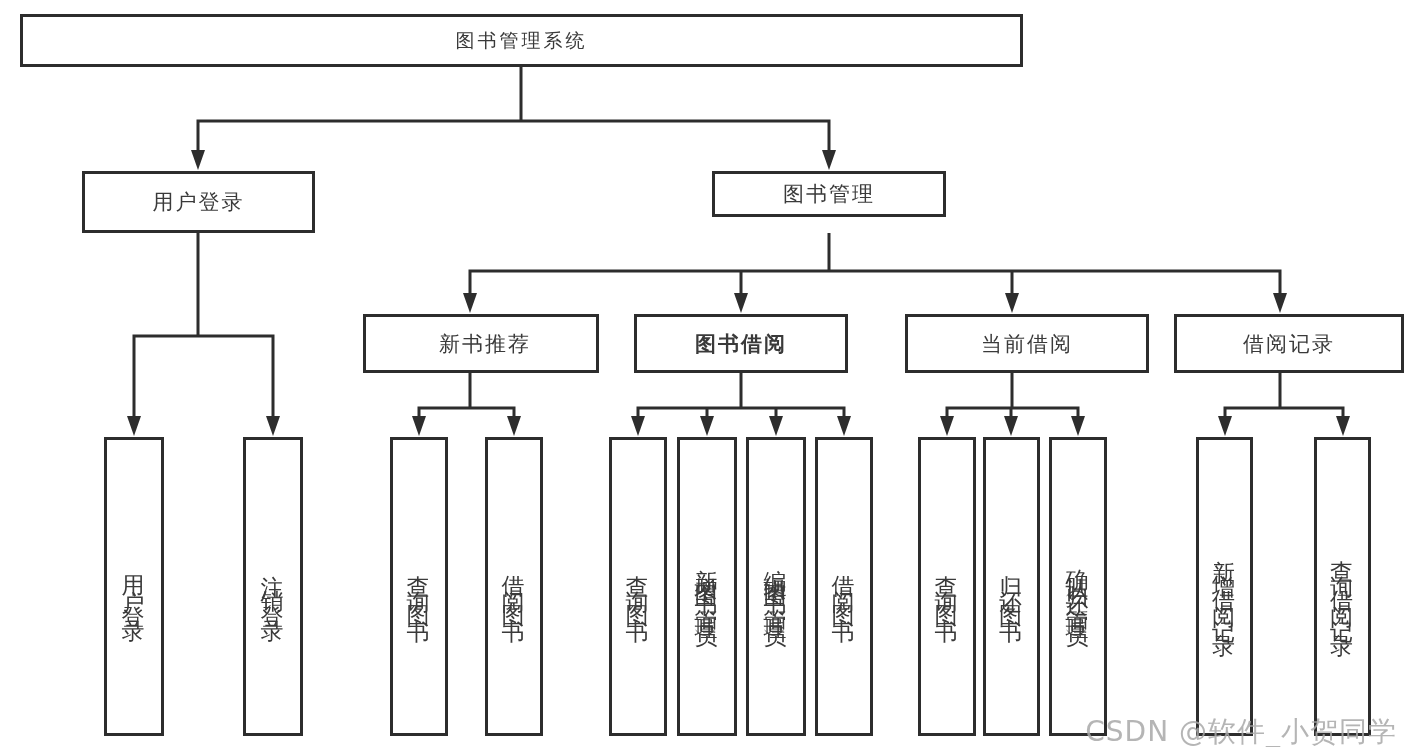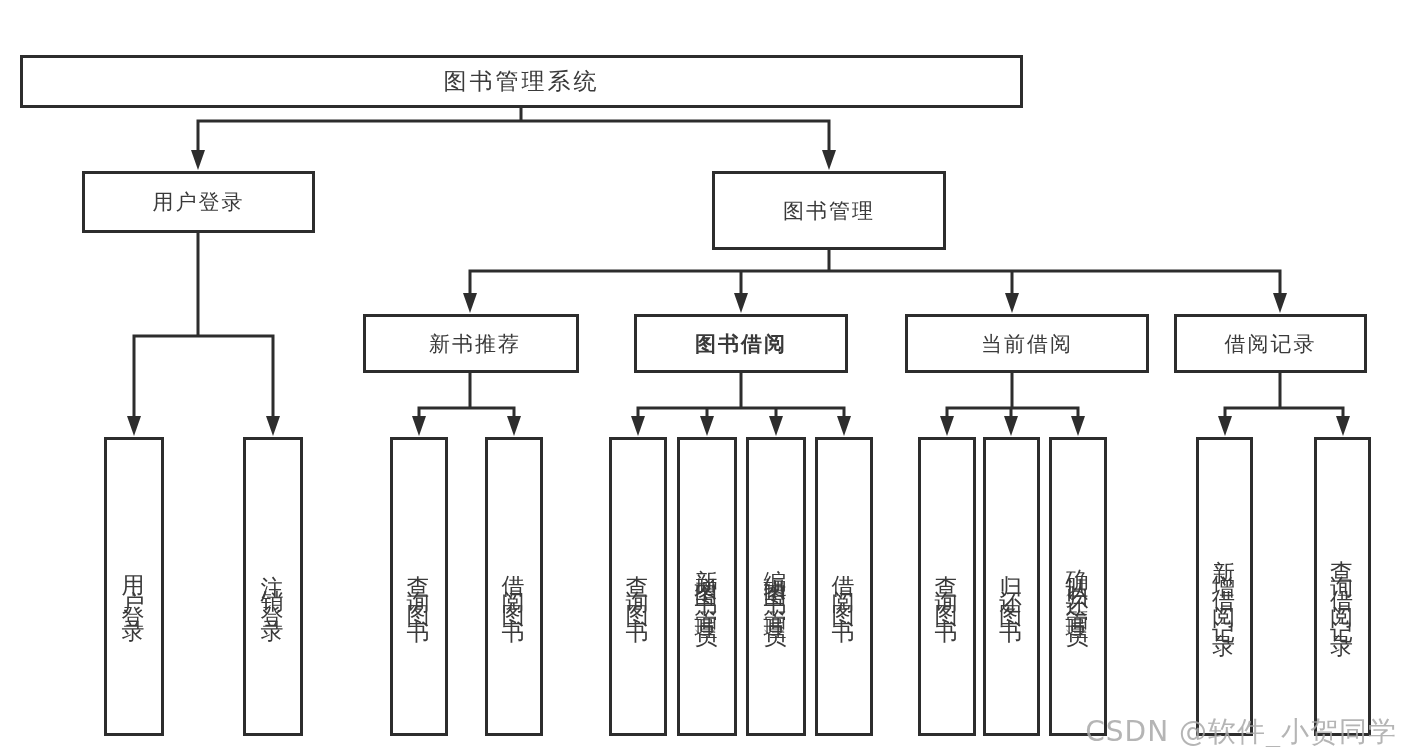--- a/index.html
+++ b/index.html
@@ -21,21 +21,21 @@
     box-sizing: border-box;
     border: 3px solid #2d2d2d;
     background: #ffffff;
     color: #3a3a3a;
     display: flex;
     align-items: center;
     justify-content: center;
     text-align: center;
   }
   .h-node { font-size: 21px; letter-spacing: 2px; }
-  .root-node { font-size: 23px; letter-spacing: 3px; margin-top: 41px; }
+  .root-node { font-size: 19px; letter-spacing: 3px; }
   .v-node {
     writing-mode: vertical-rl;
     text-orientation: mixed;
     font-size: 23px;
     letter-spacing: 15px;
     display: flex;
     justify-content: center;
     align-items: center;
     top: 437px;
     height: 299px;
@@ -93,26 +93,26 @@
       <polygon points="1004,416 1018,416 1011,436"></polygon>
       <polygon points="1071,416 1085,416 1078,436"></polygon>
       <polygon points="1218,416 1232,416 1225,436"></polygon>
       <polygon points="1336,416 1350,416 1343,436"></polygon>
     </g>
   </svg>
 
   <div class="node h-node root-node" style="left:20px; top:14px; width:1003px; height:53px;">图书管理系统</div>
 
   <div class="node h-node" style="left:82px; top:171px; width:233px; height:62px;">用户登录</div>
-  <div class="node h-node" style="left:712px; top:171px; width:234px; height:79px;">图书管理</div>
+  <div class="node h-node" style="left:712px; top:171px; width:234px; height:46px;">图书管理</div>
 
-  <div class="node h-node" style="left:363px; top:314px; width:216px; height:59px;padding-left:8px;">新书推荐</div>
+  <div class="node h-node" style="left:363px; top:314px; width:236px; height:59px;padding-left:8px;">新书推荐</div>
   <div class="node h-node" style="left:634px; top:314px; width:214px; height:59px;font-weight:bold;">图书借阅</div>
   <div class="node h-node" style="left:905px; top:314px; width:244px; height:59px;">当前借阅</div>
-  <div class="node h-node" style="left:1174px; top:314px; width:193px; height:59px;">借阅记录</div>
+  <div class="node h-node" style="left:1174px; top:314px; width:230px; height:59px;">借阅记录</div>
 
   <div class="node v-node" style="left:104px;">用户登录</div>
   <div class="node v-node" style="left:243px;">注销登录</div>
 
   <div class="node v-node" style="left:390px; width:58px;">查询图书</div>
   <div class="node v-node" style="left:485px; width:58px;">借阅图书</div>
 
   <div class="node v-node" style="left:609px; width:58px;">查询图书</div>
   <div class="node v-node tight" style="left:677px;">新增图书（管理员）</div>
   <div class="node v-node tight" style="left:746px;">编辑图书（管理员）</div>

